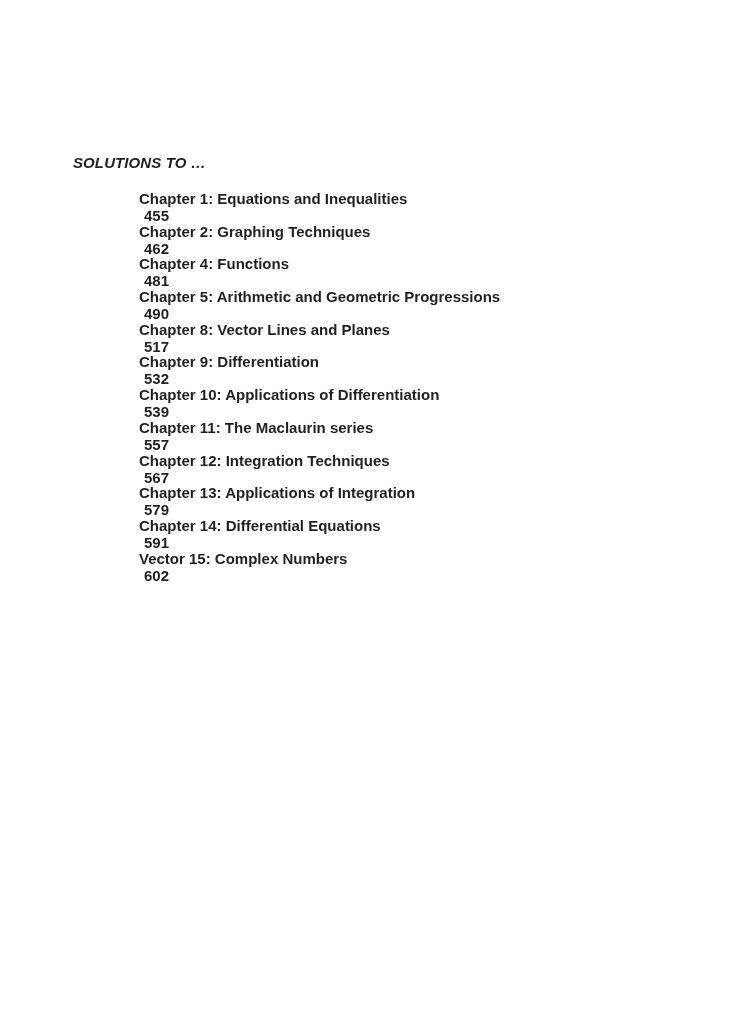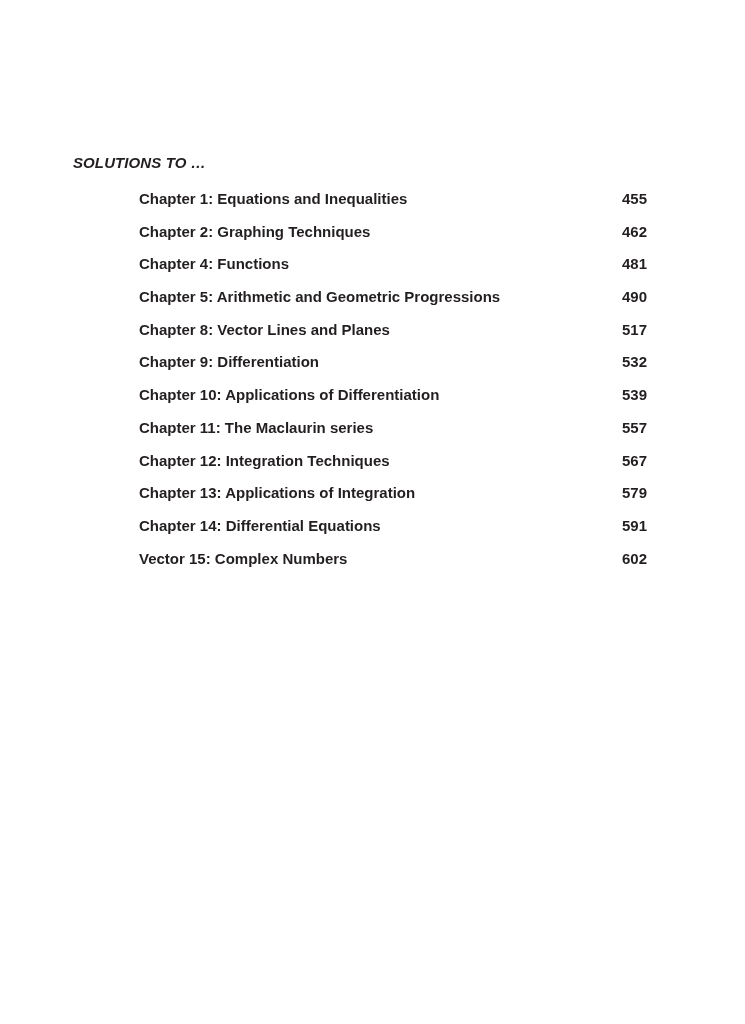--- a/index.html
+++ b/index.html
@@ -34,26 +34,27 @@
       padding: 0;
       list-style: none;
     }
     .toc-row {
       display: flex;
       justify-content: space-between;
       align-items: baseline;
       height: 32.7px;
       font-size: 15px;
       font-weight: bold;
+      flex-direction: column;
     }
     .toc-title {
       white-space: nowrap;
     }
     .toc-page {
-      text-align: left;
+      text-align: right;
       min-width: 30px;
     }
   </style>
 </head>
 <body>
 
 <div class="heading">SOLUTIONS TO …</div>
 
 <ul class="toc">
   <li class="toc-row">

